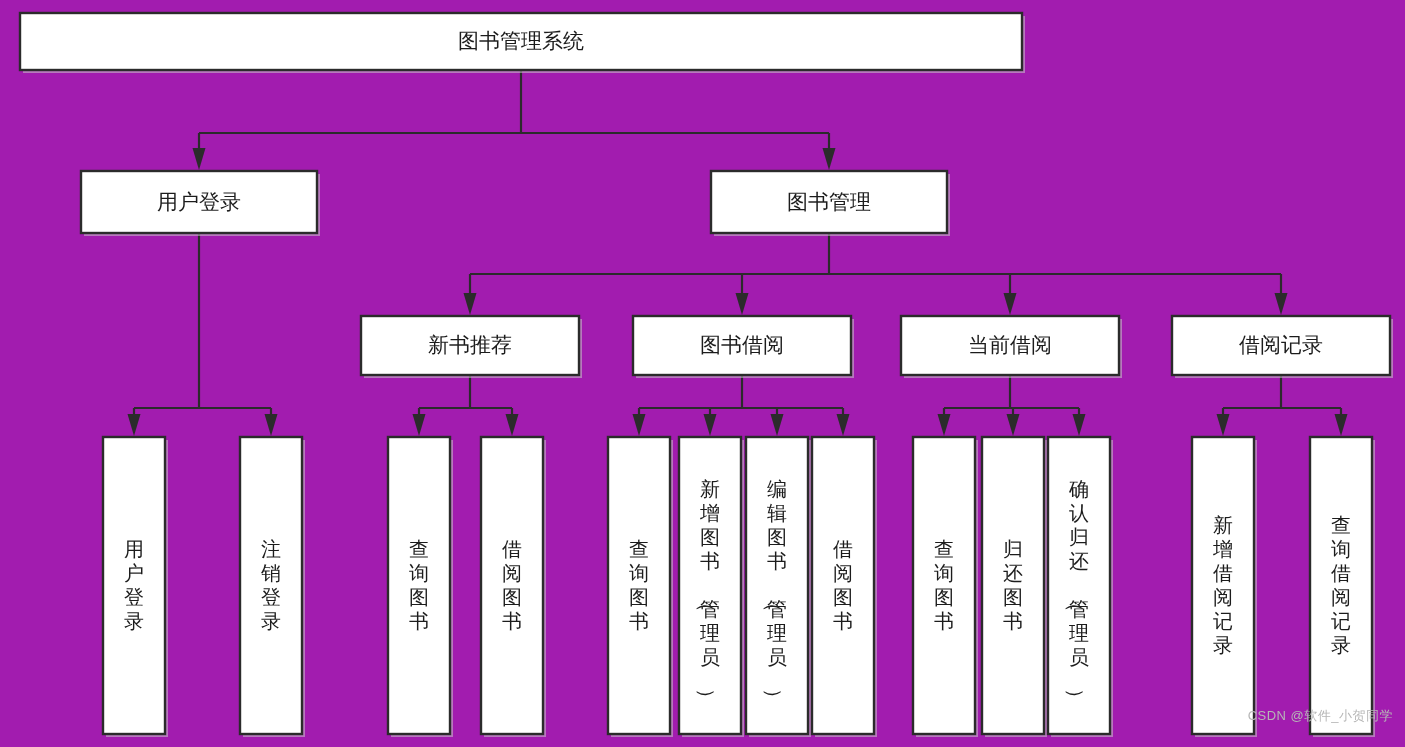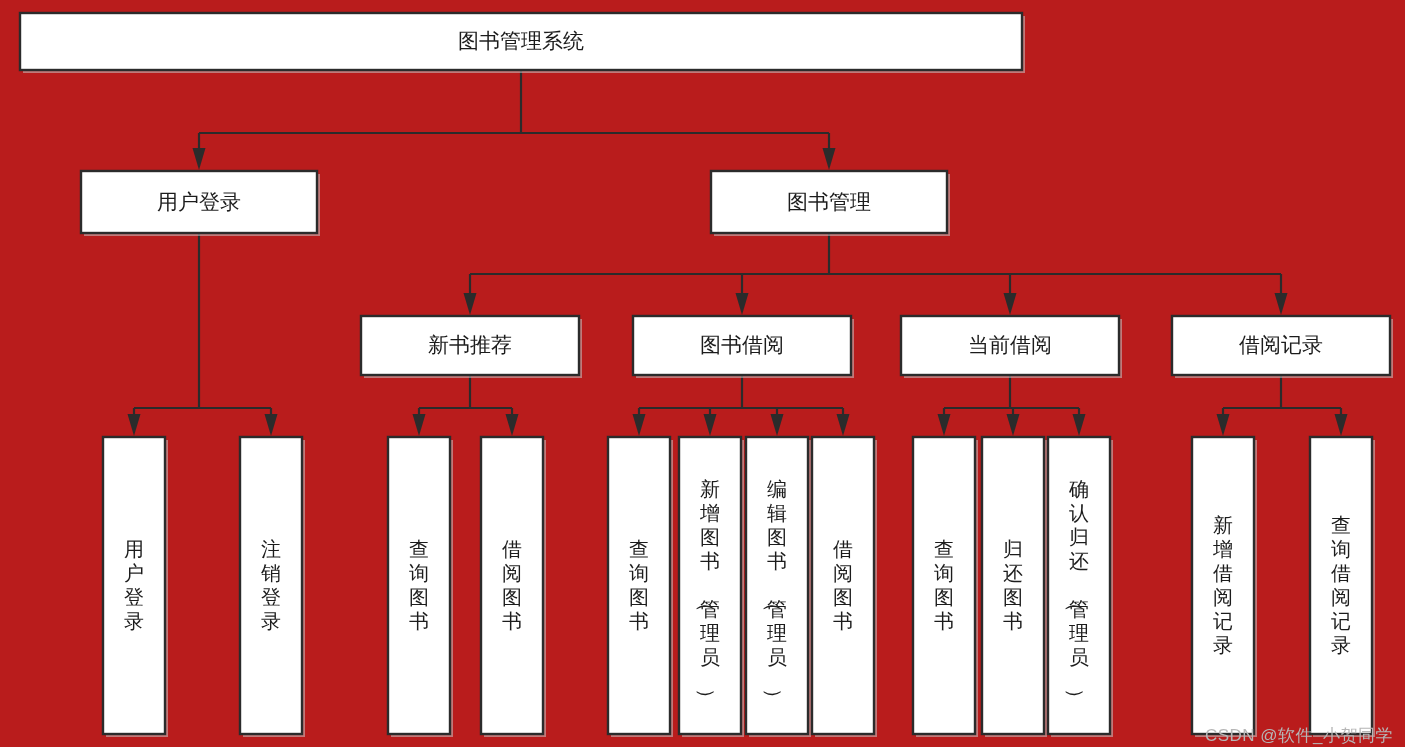--- a/index.html
+++ b/index.html
@@ -8,21 +8,21 @@
     padding: 0;
     background: #ffffff;
   }
   body {
     font-family: "Liberation Sans", "DejaVu Sans", sans-serif;
   }
   #diagram-root {
     position: relative;
     width: 1405px;
     height: 747px;
-    background: #b91c1c;
+    background: #a21caf;
     overflow: hidden;
   }
   svg.diagram-canvas {
     position: absolute;
     left: 0;
     top: 0;
     width: 1405px;
     height: 747px;
   }
   .node-box {
@@ -54,23 +54,23 @@
   }
   .node-label-v {
     font-family: "Liberation Sans", "DejaVu Sans", sans-serif;
     font-size: 20px;
     fill: #1c1c1c;
     text-anchor: middle;
   }
   .watermark-text {
     position: absolute;
     right: 12px;
-    bottom: 0;
-    font-family: "Liberation Sans", "DejaVu Sans", sans-serif;
-    font-size: 17px;
+    bottom: 22px;
+    font-family: "Liberation Sans", "DejaVu Sans", sans-serif;
+    font-size: 13px;
     color: #b6b6b6;
     letter-spacing: 0.5px;
     white-space: nowrap;
     user-select: none;
   }
 </style>
 </head>
 <body>
 
 <div id="diagram-root">

